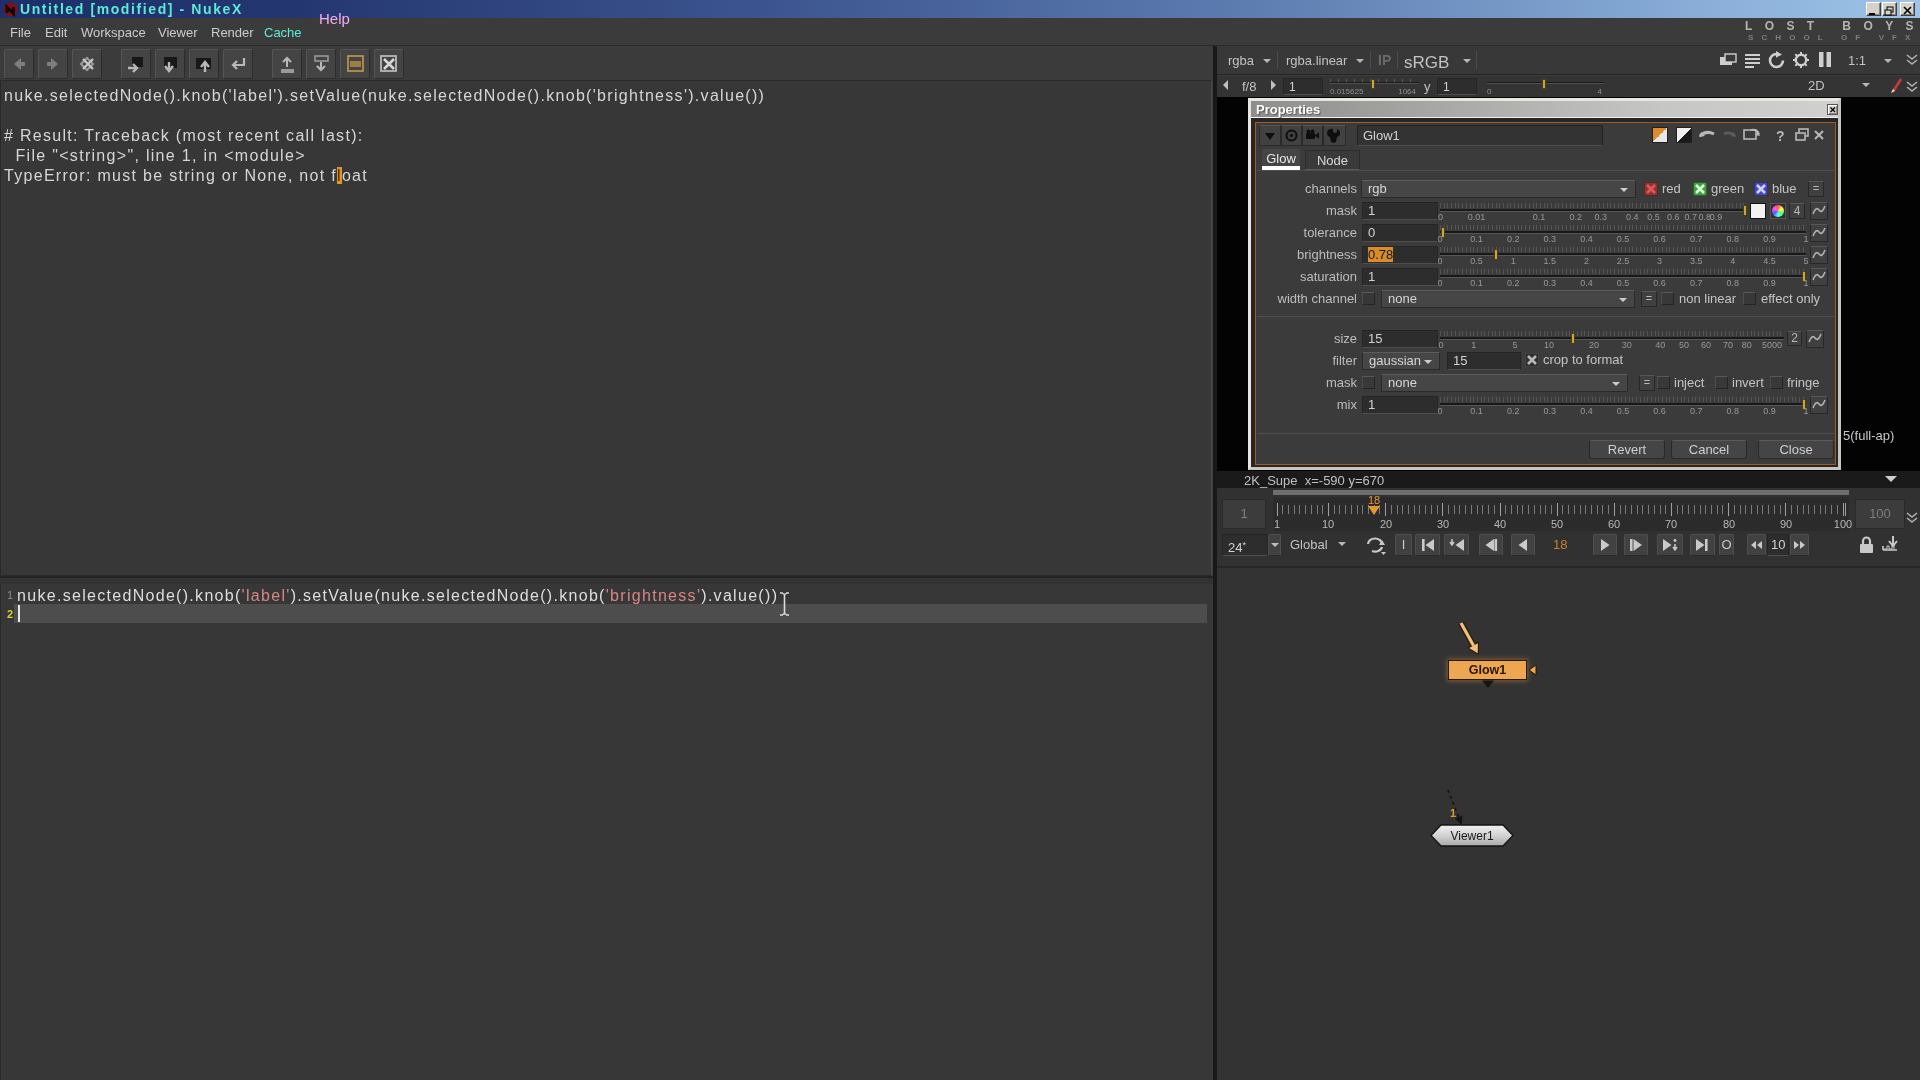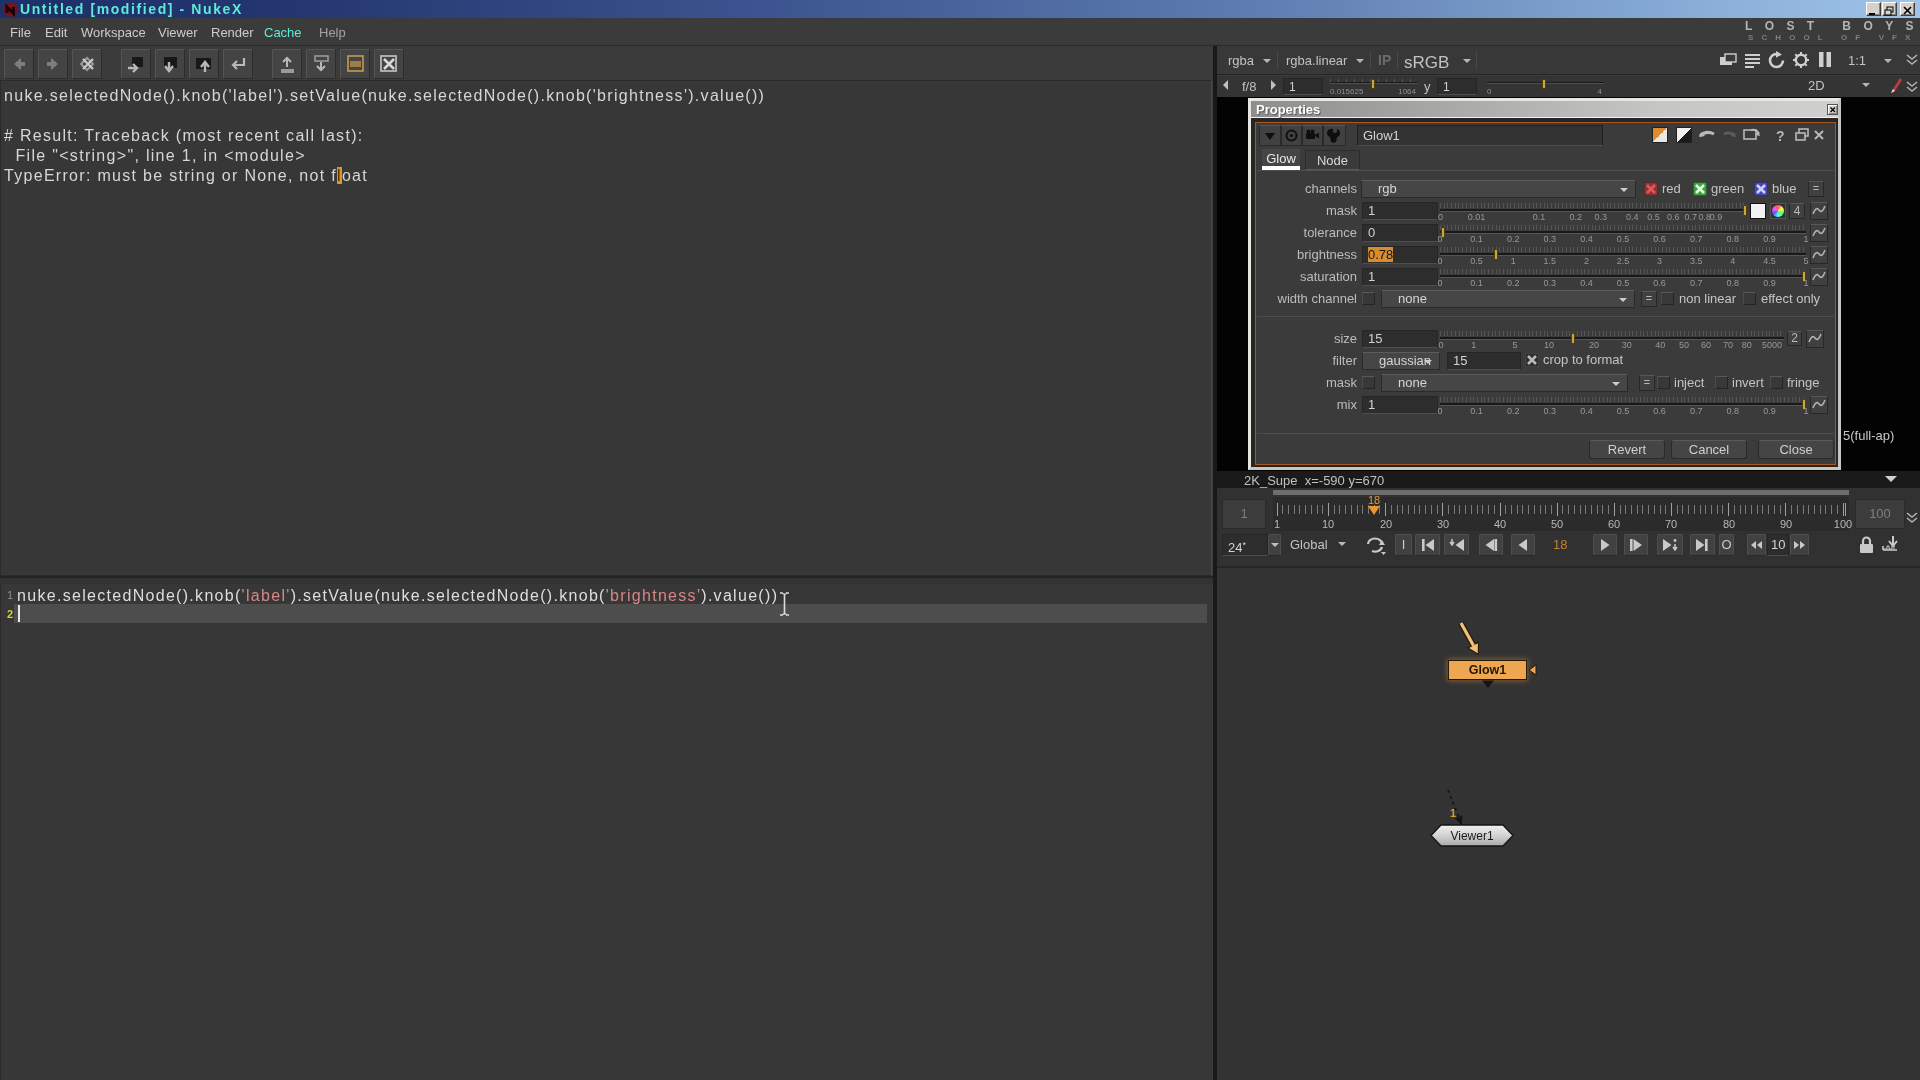--- a/index.html
+++ b/index.html
@@ -2,21 +2,21 @@
 <html><head><meta charset="utf-8"><style>
 *{margin:0;padding:0;box-sizing:border-box}
 html,body{width:1920px;height:1080px;overflow:hidden;background:#3b3b3b;
  font-family:"Liberation Sans",sans-serif;-webkit-font-smoothing:antialiased}
 #app{position:absolute;left:0;top:0;width:1920px;height:1080px}
 .abs{position:absolute}
 
 .fld{position:absolute;height:18px;background:#2d2d2d;border:1px solid #252525;
  border-bottom-color:#4e4e4e;color:#d2d2d2;font-size:13px;line-height:16px;padding-left:5px}
 .dd{position:absolute;height:18px;background:#464646;border:1px solid #2a2a2a;border-top-color:#5c5c5c;
- color:#d6d6d6;font-size:13px;line-height:16px;padding-left:16px}
+ color:#d6d6d6;font-size:13px;line-height:16px;padding-left:6px}
 .dd:after{content:"";position:absolute;right:7px;top:7px;border:4px solid transparent;border-top-color:#ccc;border-bottom:none}
 .lbl{position:absolute;color:#bcbcbc;font-size:13px;line-height:18px;text-align:right}
 .cb{position:absolute;width:13px;height:13px;background:#383838;border:1px solid #242424;
  border-top-color:#585858;border-left-color:#4c4c4c}
 .cbl{position:absolute;color:#c4c4c4;font-size:13px;line-height:14px}
 .sqbtn{position:absolute;width:16px;height:16px;background:#404040;border:1px solid #272727;
  border-top-color:#575757;color:#b8b8b8;font-size:11px;text-align:center;line-height:14px}
 .sl{position:absolute;height:22px}
 .sl-ticks{position:absolute;left:0;right:0;top:1px;height:5px;
  background:repeating-linear-gradient(90deg,#555 0 1px,transparent 1px 3.7px)}
@@ -55,21 +55,21 @@
  border:1px solid #404040;border-top-color:#fff;border-left-color:#fff;box-shadow:inset -1px -1px 0 #808080"><svg width="13" height="12">
         <path d="M3 2 L10 9 M10 2 L3 9" stroke="#000" stroke-width="1.6"></path>
       </svg></div>
 <div class="abs" style="left:0;top:18px;width:1920px;height:28px;background:#3b3b3b;border-bottom:1px solid #2a2a2a"></div>
 <div class="abs" style="left:10px;top:25px;font-size:13px;color:#ccc">File</div>
 <div class="abs" style="left:45px;top:25px;font-size:13px;color:#ccc">Edit</div>
 <div class="abs" style="left:81px;top:25px;font-size:13px;color:#ccc">Workspace</div>
 <div class="abs" style="left:158px;top:25px;font-size:13px;color:#ccc">Viewer</div>
 <div class="abs" style="left:211px;top:25px;font-size:13px;color:#ccc">Render</div>
 <div class="abs" style="left:264px;top:25px;font-size:13px;color:#5eead4">Cache</div>
-<div class="abs" style="left:319px;top:25px;font-size:13px;color:#a3a3a3">Help</div>
+<div class="abs" style="left:319px;top:10px;font-size:15px;color:#f0abfc">Help</div>
 <div class="abs" style="left:1745px;top:19px;width:172px;font-size:12px;font-weight:bold;color:#b4b4b4;letter-spacing:12.4px;white-space:nowrap">LOST BOYS</div>
 <div class="abs" style="left:1748px;top:33px;width:170px;font-size:8px;font-weight:bold;color:#7e7e7e;letter-spacing:8.1px;white-space:nowrap">SCHOOL OF VFX</div>
 <div class="abs" style="left:0;top:46px;width:1213px;height:1034px;background:#3b3b3b"></div>
 <div class="abs" style="left:1213px;top:46px;width:4px;height:1034px;background:#191919"></div>
 <div class="tbtn" style="left:4px;top:49px"><svg width="28" height="28">
         <path d="M16 8 l-7 6 7 6 v-4 h4 v-4 h-4 z" fill="#7e7e7e"></path>
       </svg></div>
 <div class="tbtn" style="left:38px;top:49px"><svg width="28" height="28">
         <path d="M12 8 l7 6 -7 6 v-4 h-4 v-4 h4 z" fill="#7e7e7e"></path>
       </svg></div>

